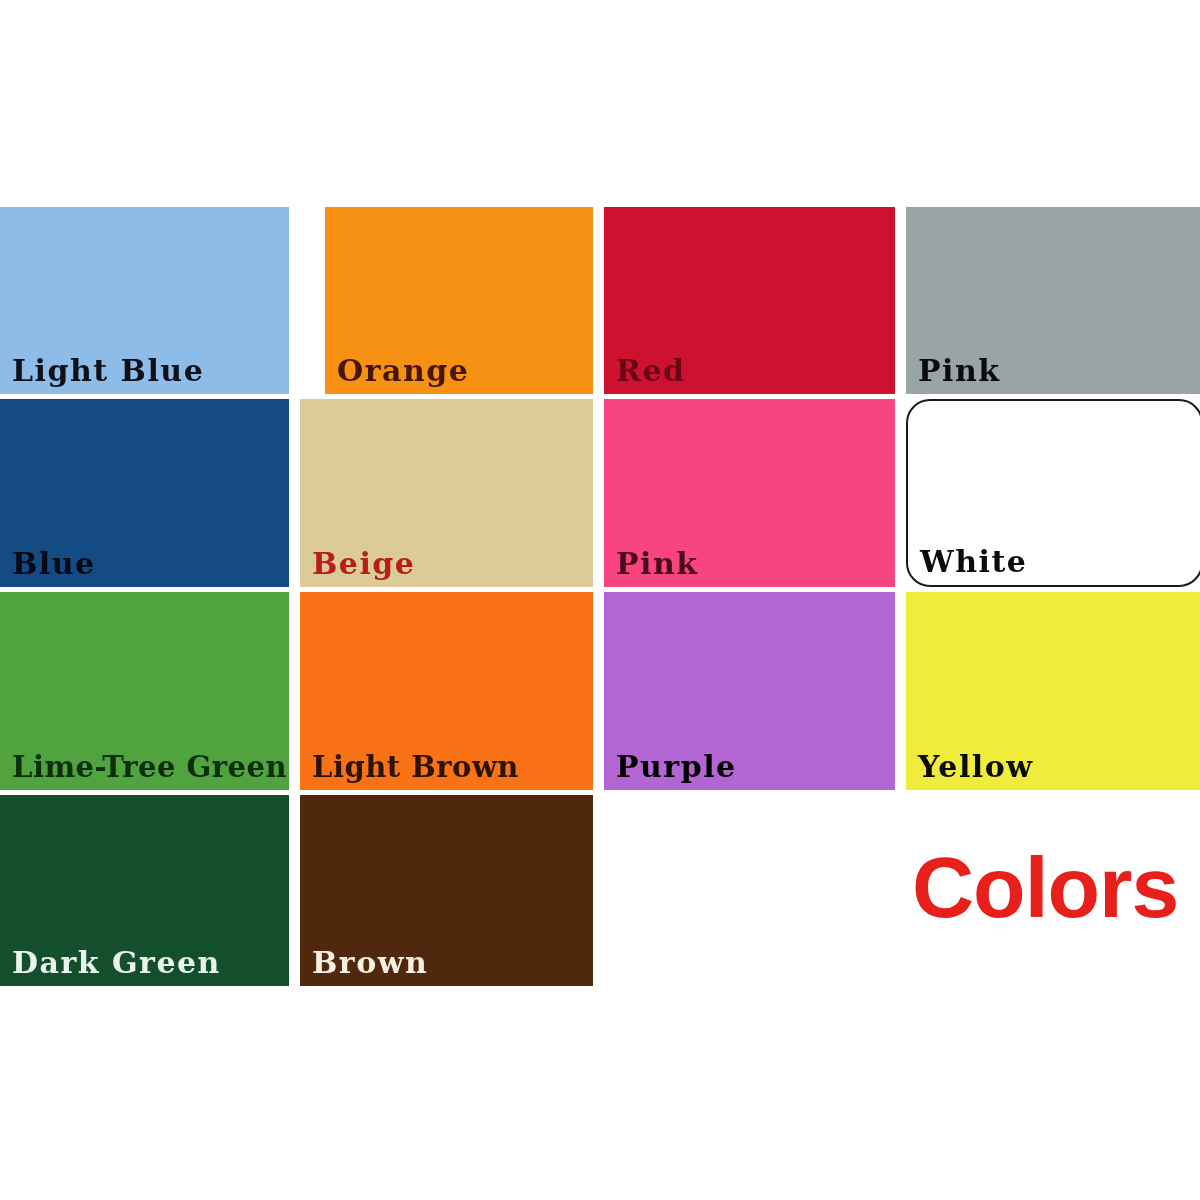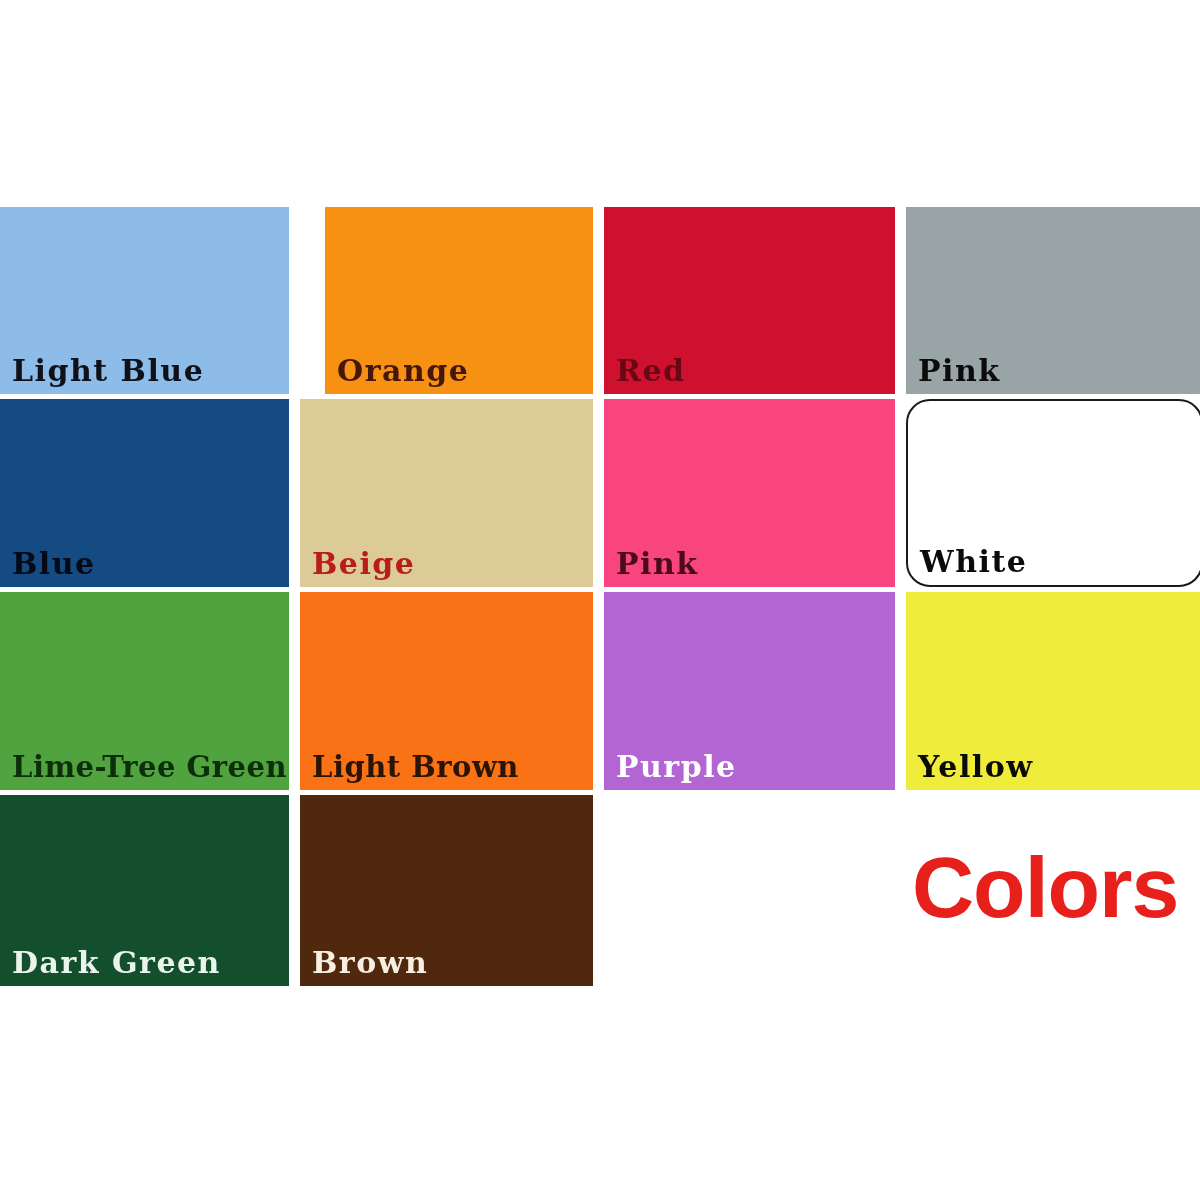--- a/index.html
+++ b/index.html
@@ -110,21 +110,21 @@
       <div class="swatch bordered" style="background: rgb(255, 255, 255); border-radius: 24px;">
         <span class="swatch-label" style="color: rgb(11, 11, 11);">White</span>
       </div>
       <div class="swatch" style="background: rgb(80, 163, 63);">
         <span class="swatch-label tight" style="color: rgb(12, 46, 11);">Lime-Tree Green</span>
       </div>
       <div class="swatch" style="background: #f97316;">
         <span class="swatch-label tight" style="color: rgb(42, 20, 5);">Light Brown</span>
       </div>
       <div class="swatch" style="background: rgb(179, 101, 211);">
-        <span class="swatch-label" style="color: #ffffff;">Purple</span>
+        <span class="swatch-label" style="color: #000000;">Purple</span>
       </div>
       <div class="swatch" style="background: rgb(239, 236, 60);">
         <span class="swatch-label" style="color: rgb(11, 11, 6);">Yellow</span>
       </div>
       <div class="swatch" style="background: rgb(19, 79, 44);">
         <span class="swatch-label" style="color: rgb(234, 243, 236);">Dark Green</span>
       </div>
       <div class="swatch" style="background: rgb(79, 40, 14);">
         <span class="swatch-label" style="color: rgb(246, 239, 226);">Brown</span>
       </div>

